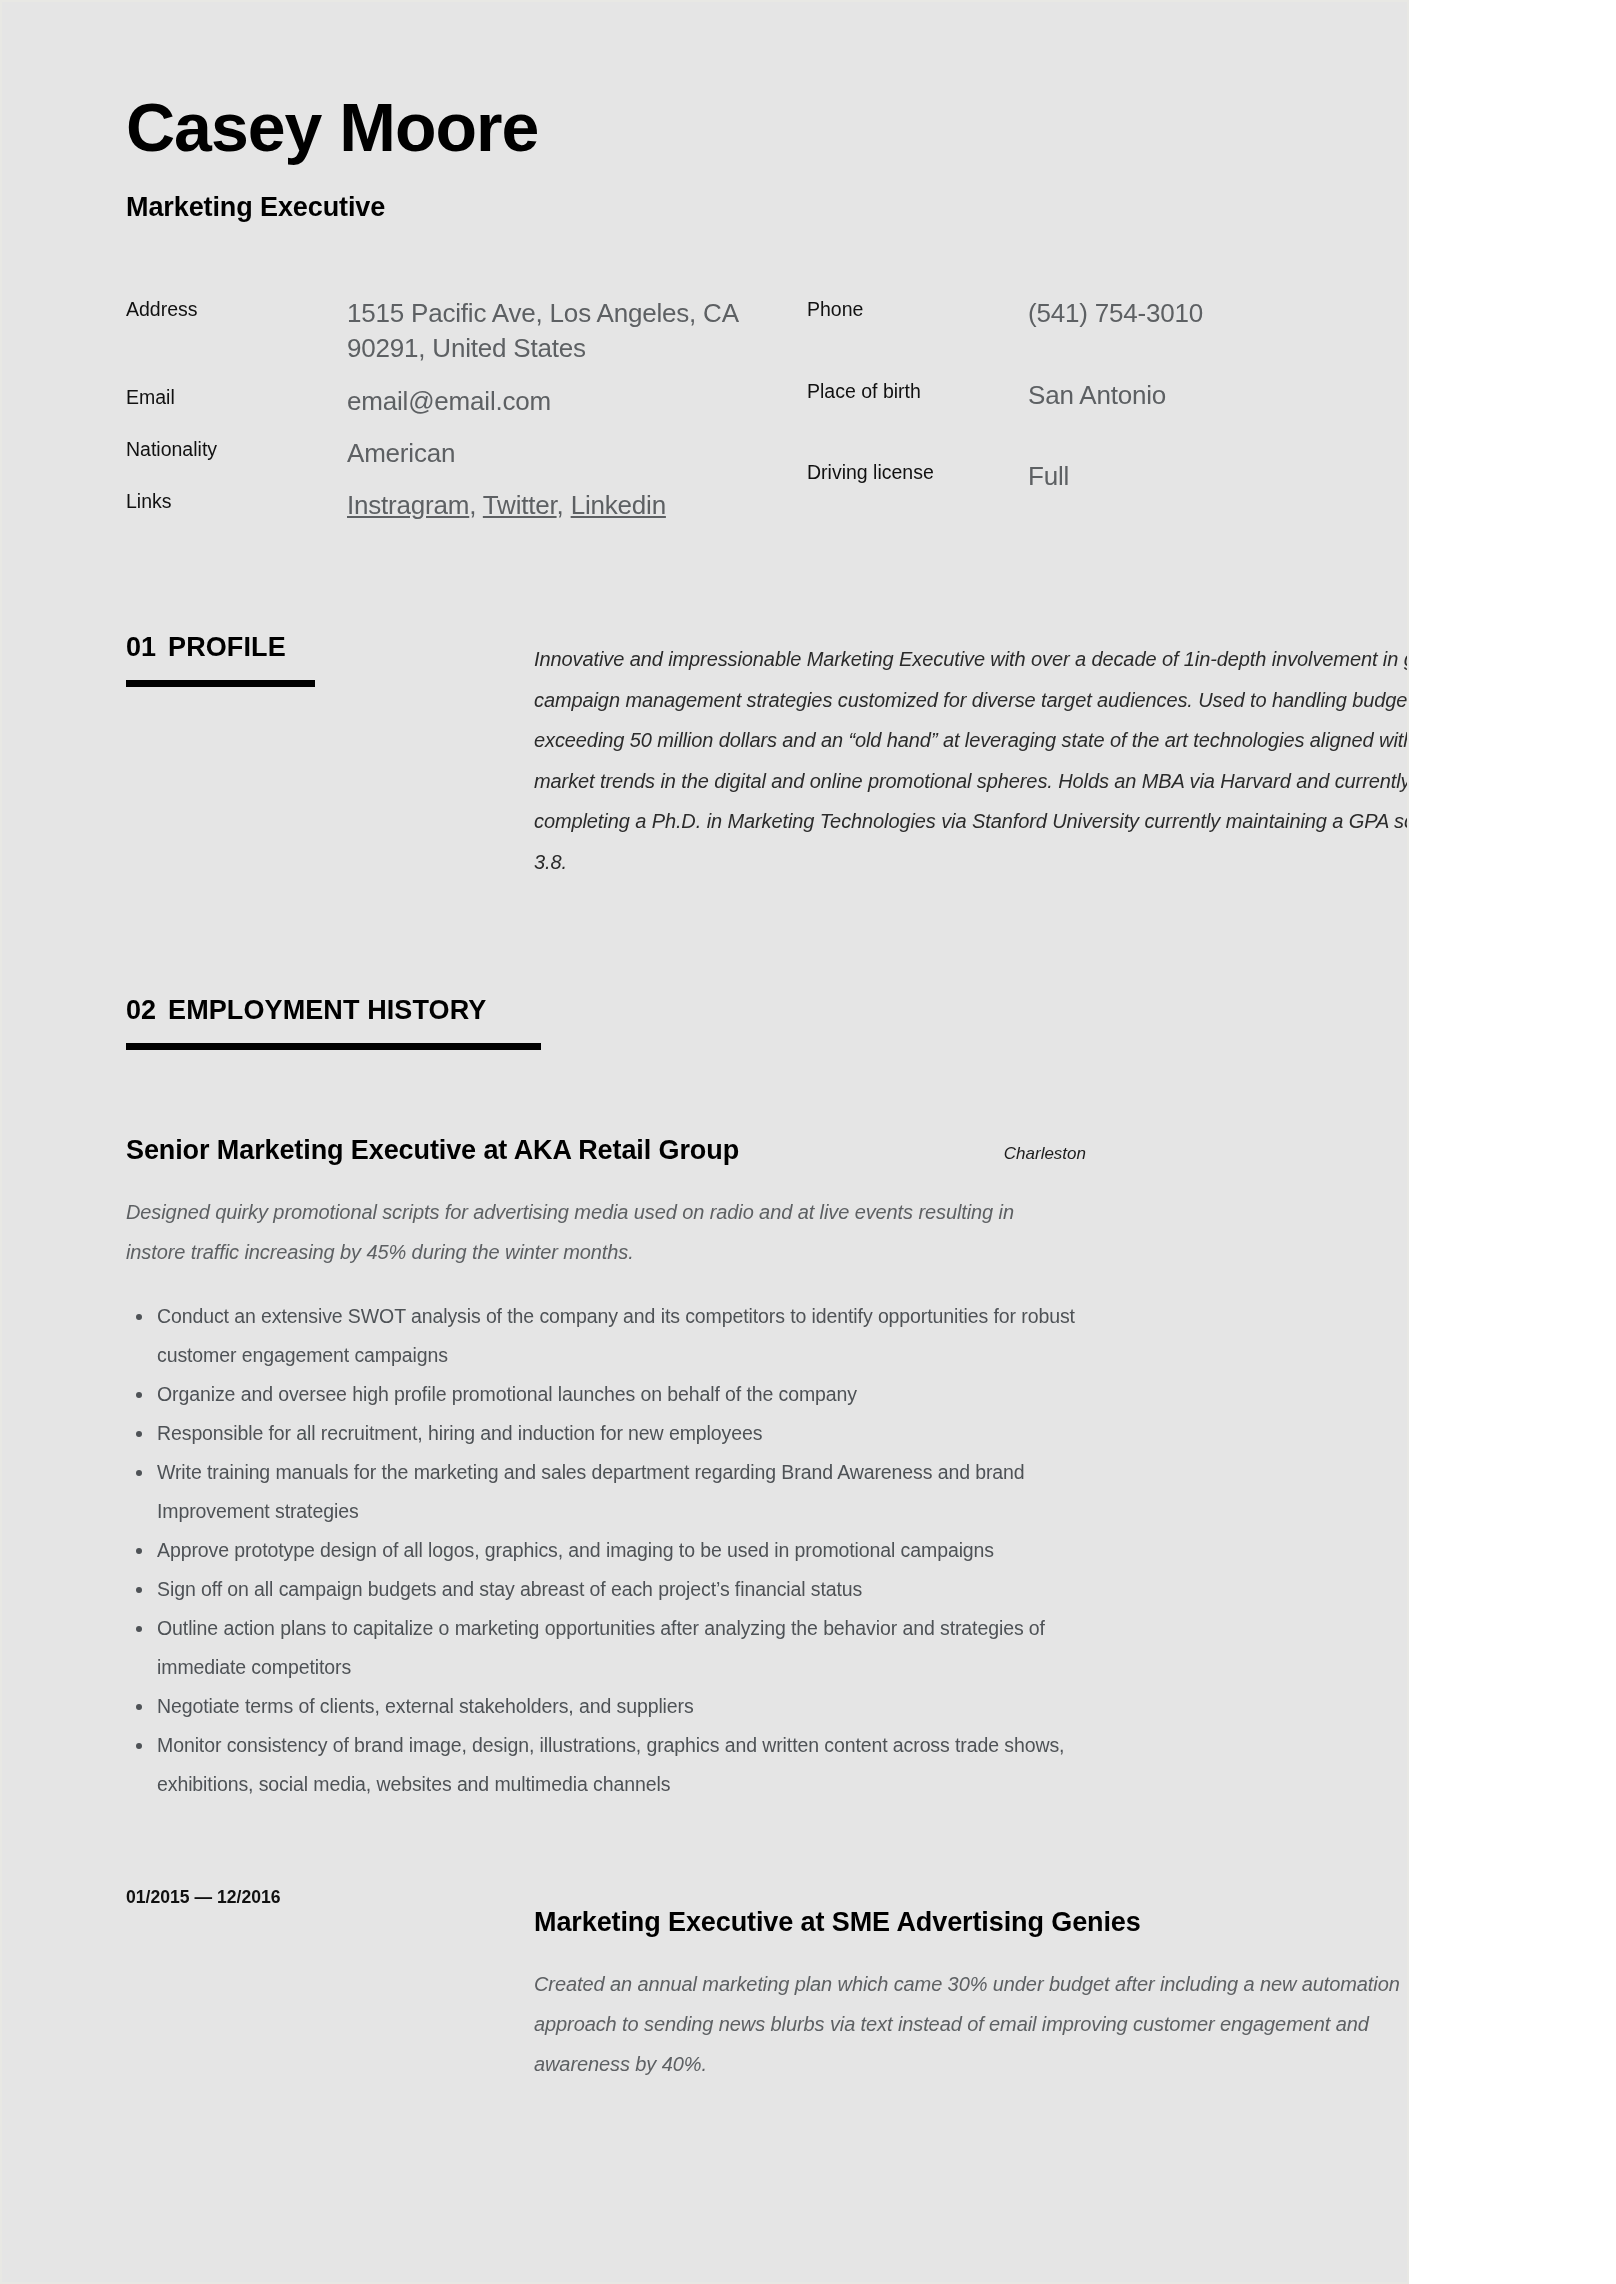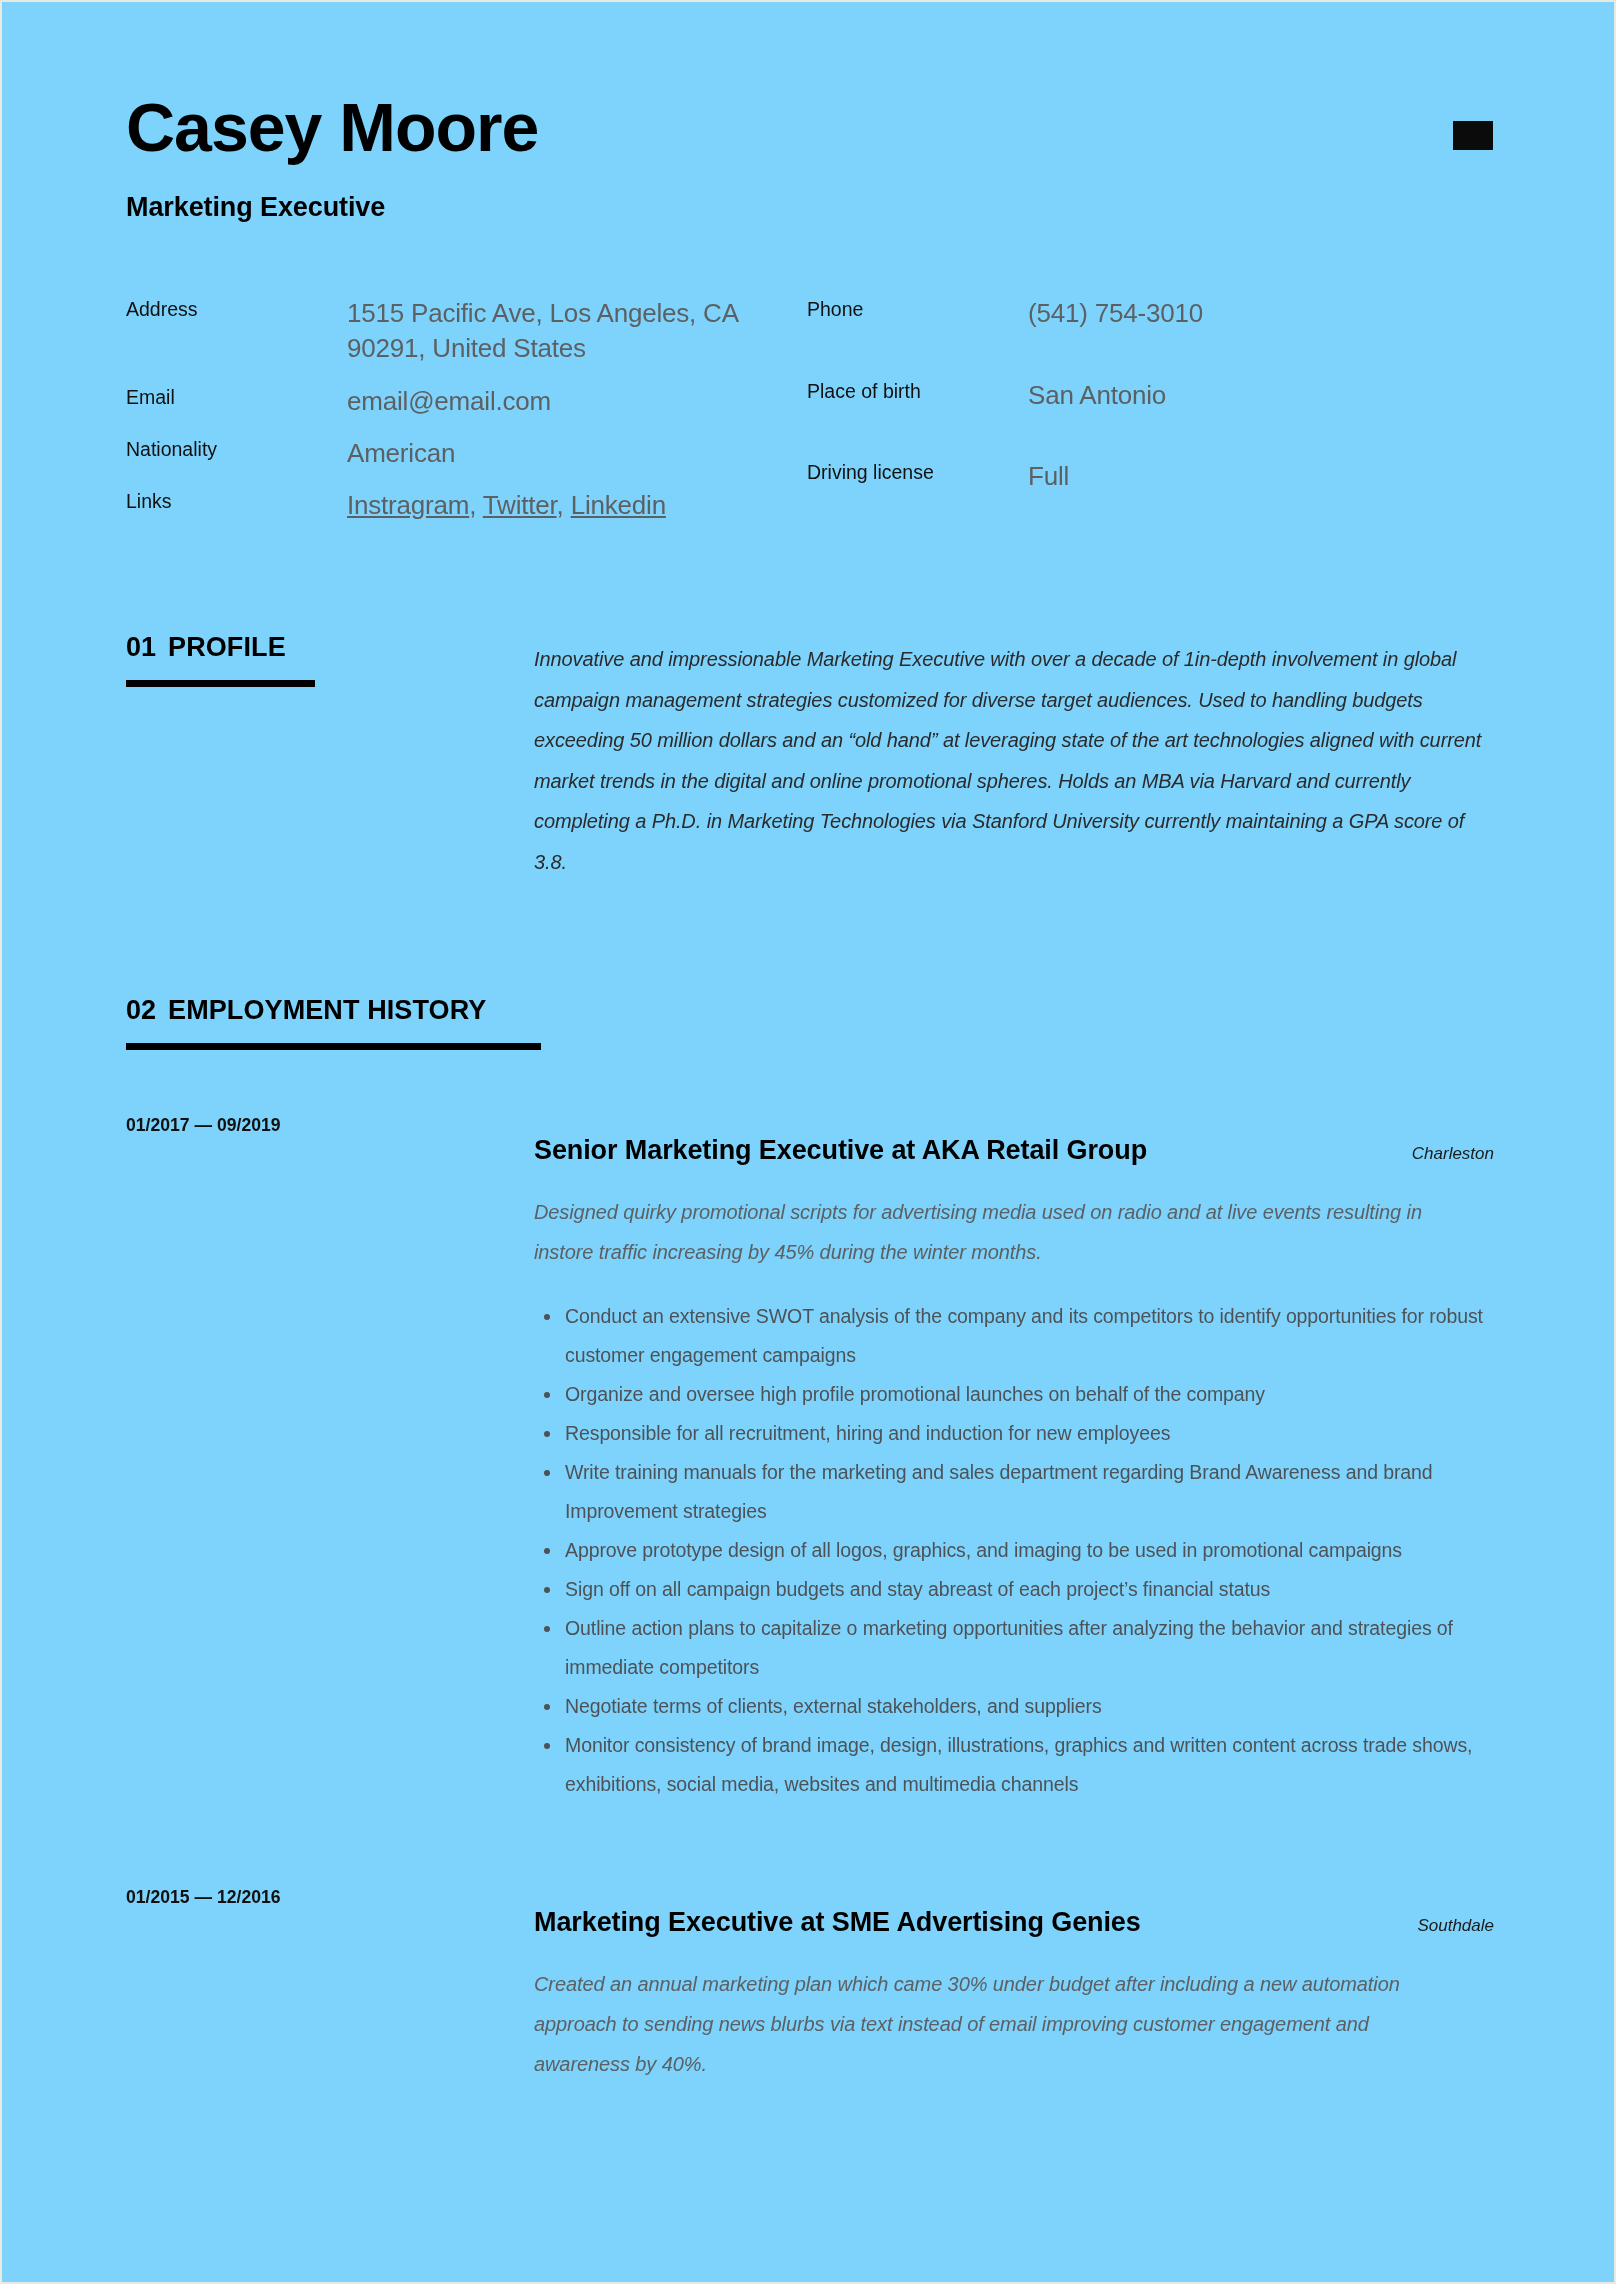--- a/index.html
+++ b/index.html
@@ -11,23 +11,23 @@
   body {
     width: 1616px;
     height: 2284px;
     font-family: "Liberation Sans", sans-serif;
     -webkit-font-smoothing: antialiased;
   }
 
   
   .page {
     position: relative;
-    width: 1616px;
+    width: 1409px;
     height: 2284px;
-    background: #7dd3fc;
+    background: #e5e5e5;
     border: 2px solid #e8e8e4;
     overflow: hidden;
   }
   .page-inner {
     position: absolute;
     left: 124px;
     top: 0;
     width: 1369px;
   }
 
@@ -292,21 +292,20 @@
         <div class="section-head">
           <span class="section-num">02</span>
           <span class="section-title">EMPLOYMENT HISTORY</span>
         </div>
         <div class="section-rule rule-employment"></div>
       </div>
 
       <div class="entries">
 
         <div class="entry">
-          <div class="entry-dates">01/2017 — 09/2019</div>
           <div class="entry-body">
             <div class="entry-title-row">
               <span class="entry-title">Senior Marketing Executive at  AKA Retail Group</span>
               <span class="entry-location">Charleston</span>
             </div>
             <p class="entry-summary">Designed quirky promotional scripts for advertising media used on radio and at live events resulting in instore traffic increasing by 45% during the winter months.</p>
             <ul class="entry-bullets">
               <li>Conduct an extensive SWOT analysis of the company and its competitors to identify opportunities for robust customer engagement campaigns</li>
               <li>Organize and oversee high profile promotional launches on behalf of the company</li>
               <li>Responsible for all recruitment, hiring and induction for new employees</li>

